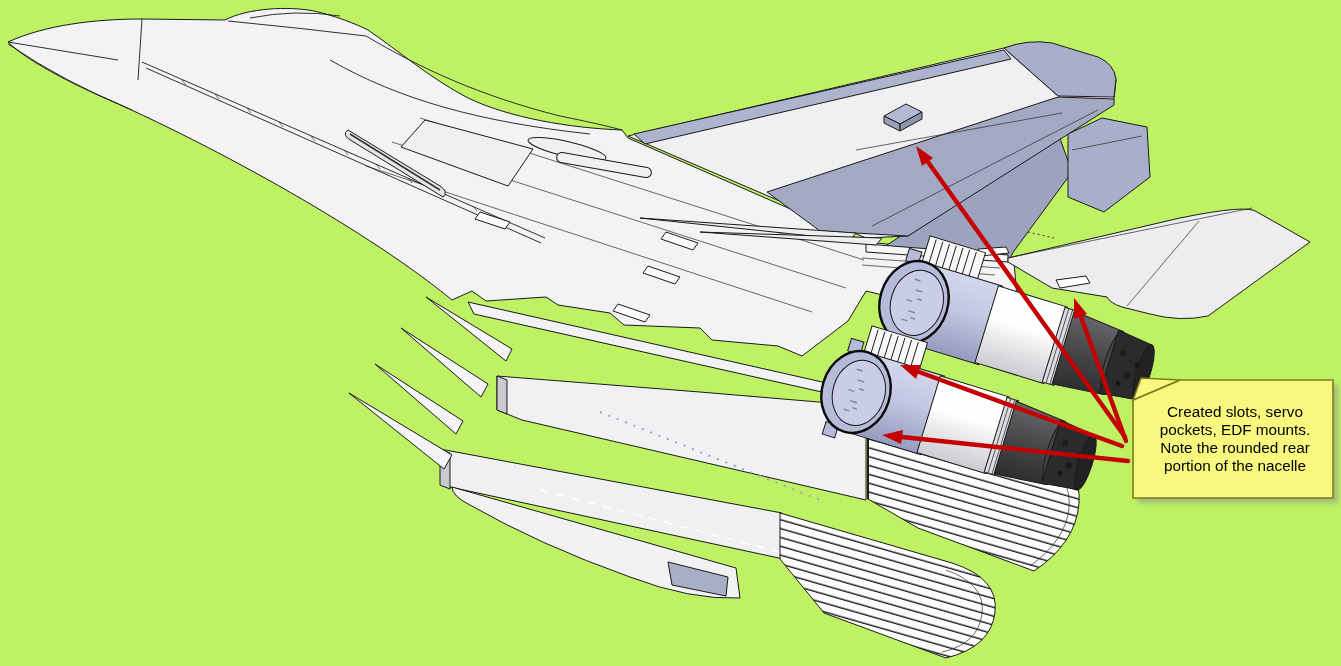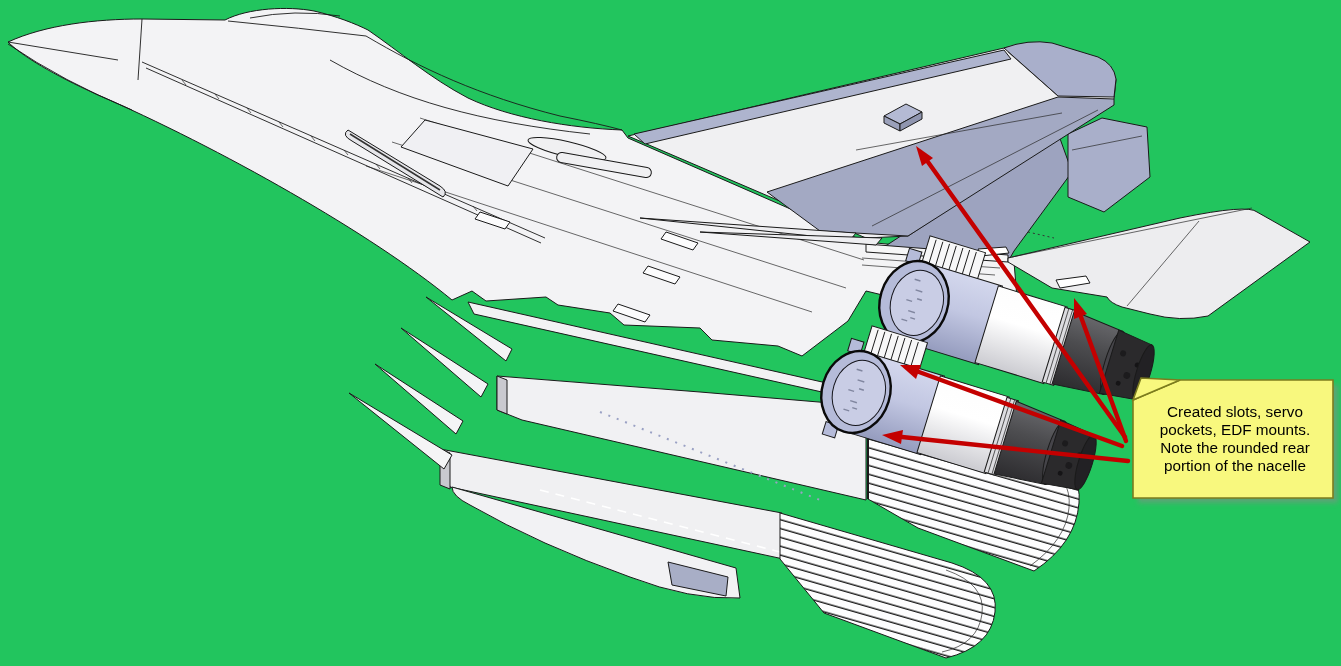--- a/index.html
+++ b/index.html
@@ -1,16 +1,16 @@
 <!DOCTYPE html>
 <html style="--background: #ffffff; --outline: #1a1a1a; --surface_light: #f3f3f5; --surface_blue_gray: #a3a9c3; --edf_ring: #b5bbd9; --edf_dark: #2b2a2c; --arrow_red: #c40000; --note_fill: #f8f87e; --note_border: #7c7c1e; --note_shadow: #8a8a8a;"><head>
 <meta charset="utf-8">
 <style>
   html,body{margin:0;padding:0;background:#fff;}
-  .stage{position:relative;width:1341px;height:666px;background:#22c55e;overflow:hidden;
+  .stage{position:relative;width:1341px;height:666px;background:#bef264;overflow:hidden;
          font-family:"Liberation Sans",sans-serif;}
   svg{position:absolute;left:0;top:0;}
   .sh{stroke:#1a1a1a;stroke-width:1;}
   .ln{stroke:#1a1a1a;stroke-width:0.9;fill:none;}
   .thin{stroke:#2a2a2a;stroke-width:0.7;fill:none;}
   .arrow-line{stroke:var(--arrow_red);stroke-width:4.4;fill:none;stroke-linecap:round;}
   .arrow-head{fill:var(--arrow_red);stroke:none;}
   .note-body{fill:var(--note_fill);stroke:var(--note_border);stroke-width:1.6;}
   .note-shadow{fill:var(--note_shadow);opacity:.55;}
   .note-text{fill:#000;font-size:15.3px;font-family:"Liberation Sans",sans-serif;}

